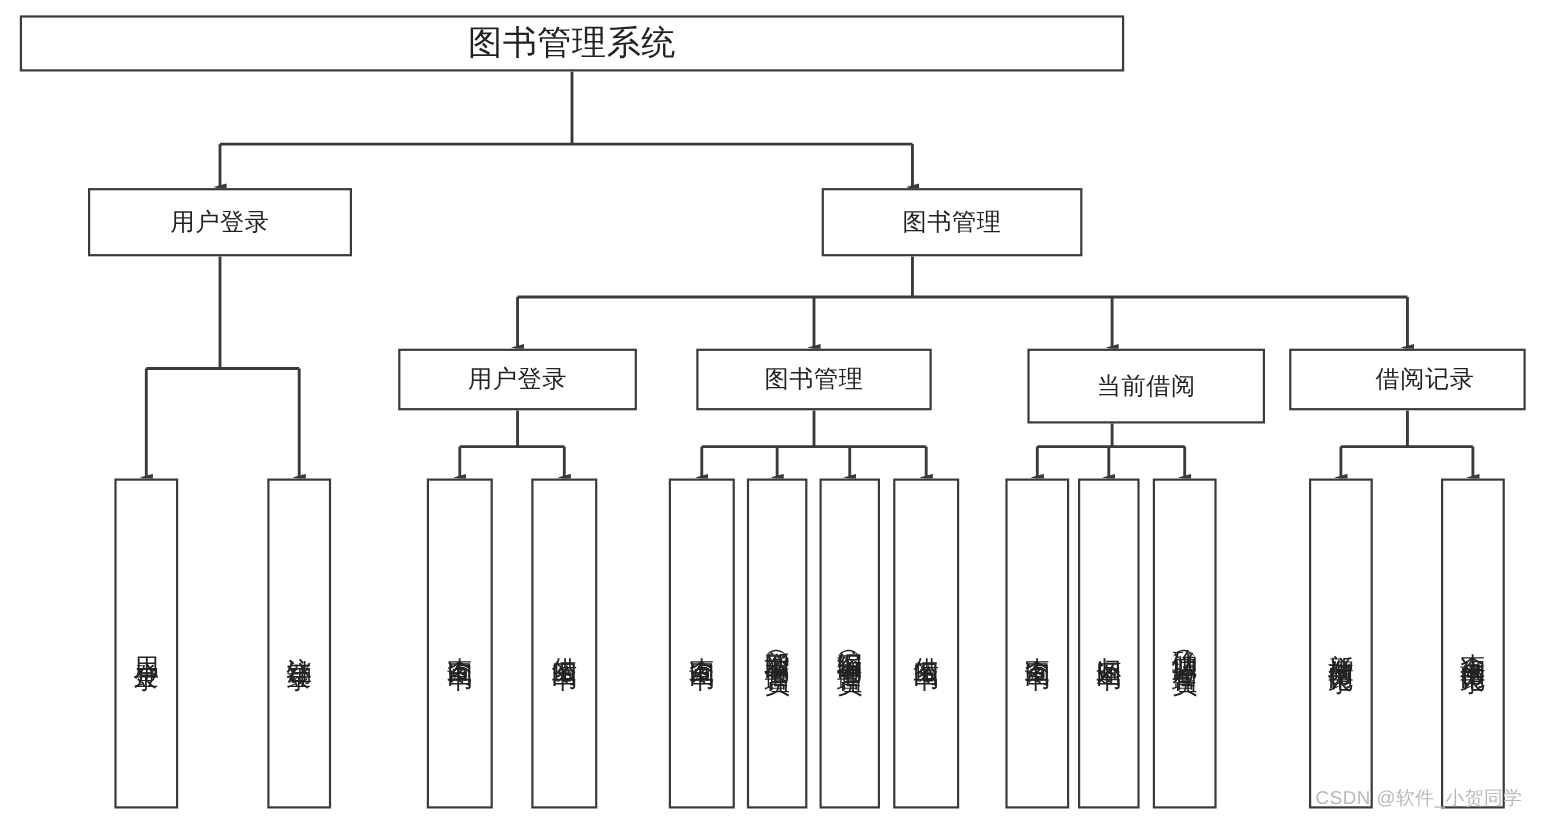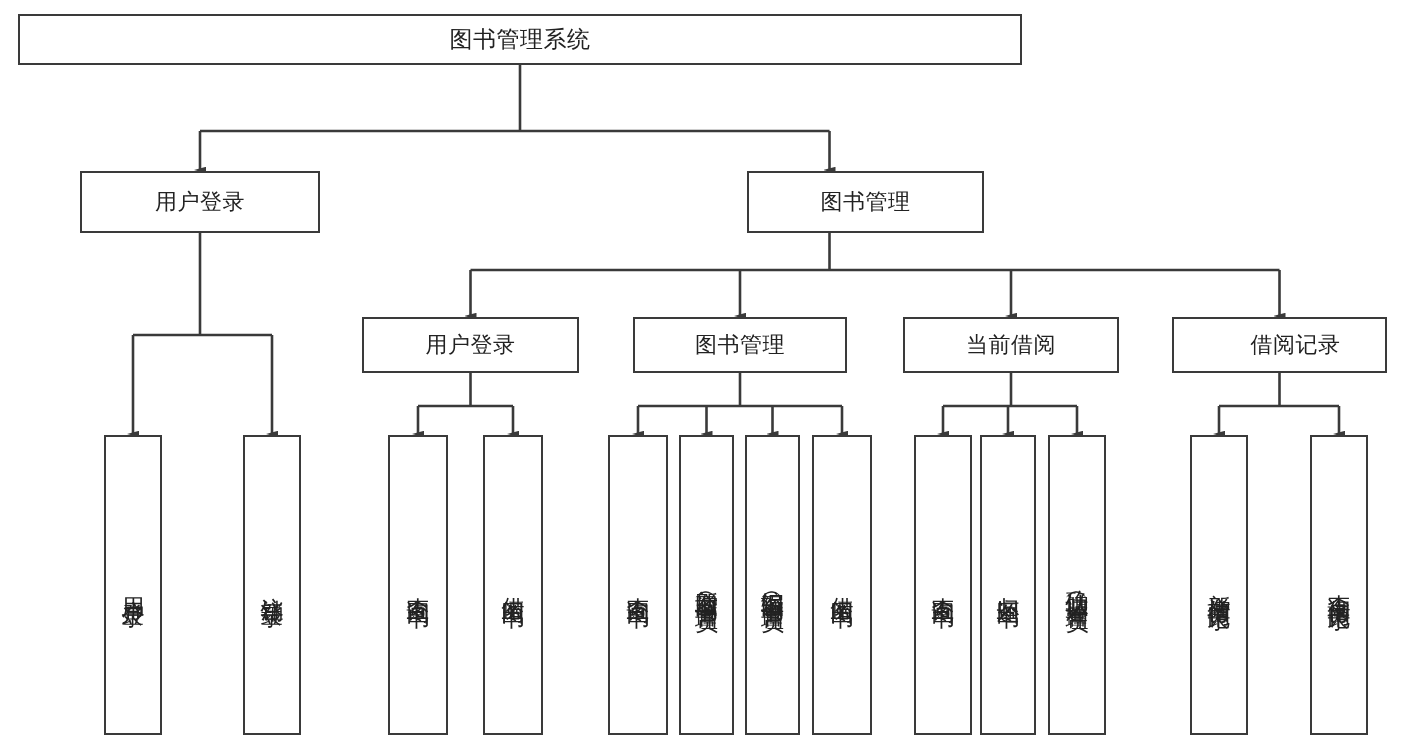--- a/index.html
+++ b/index.html
@@ -50,21 +50,21 @@
     justify-content: center;
   }
   .node.vertical .lbl {
     writing-mode: vertical-rl;
     text-orientation: upright;
     font-size: 23px;
     letter-spacing: 3px;
     line-height: 1;
     white-space: nowrap;
   }
-  .node.root .lbl { font-size: 23px; }
+  .node.root .lbl { font-size: 31px; }
   .watermark {
     position: absolute;
     color: #b8b8b8;
     font-size: 17px;
     white-space: nowrap;
     letter-spacing: 0.5px;
   }
 </style>
 </head>
 <body>
@@ -122,21 +122,21 @@
       </div>
       <div class="node horizontal" style="left: 711px; top: 171px; width: 237px; height: 62px; margin-left: 36px;">
         <span class="lbl">图书管理</span>
       </div>
       <div class="node horizontal" style="left: 362px; top: 317px; width: 217px; height: 56px;">
         <span class="lbl">用户登录</span>
       </div>
       <div class="node horizontal" style="left: 633px; top: 317px; width: 214px; height: 56px;">
         <span class="lbl">图书管理</span>
       </div>
-      <div class="node horizontal" style="left: 903px; top: 317px; width: 216px; height: 56px;">
+      <div class="node horizontal" style="left: 934px; top: 317px; width: 216px; height: 68px;">
         <span class="lbl">当前借阅</span>
       </div>
       <div class="node horizontal" style="left: 1172px; top: 317px; width: 215px; height: 56px; padding-left: 32px;">
         <span class="lbl">借阅记录</span>
       </div>
       <div class="node vertical" style="left: 104px; top: 435px; width: 58px; height: 300px;">
         <span class="lbl">用户登录</span>
       </div>
       <div class="node vertical" style="left: 243px; top: 435px; width: 58px; height: 300px;">
         <span class="lbl">注销登录</span>
@@ -169,13 +169,14 @@
         <span class="lbl">确认归还（管理员）</span>
       </div>
       <div class="node vertical" style="left: 1190px; top: 435px; width: 58px; height: 300px;">
         <span class="lbl">新增借阅记录</span>
       </div>
       <div class="node vertical" style="left: 1310px; top: 435px; width: 58px; height: 300px;">
         <span class="lbl">查询借阅记录</span>
       </div>
     </div>
 
+  <div class="watermark" style="left:1196px; top:714px;">CSDN @软件_小贺同学</div>
 </div>
 
 </body></html>

